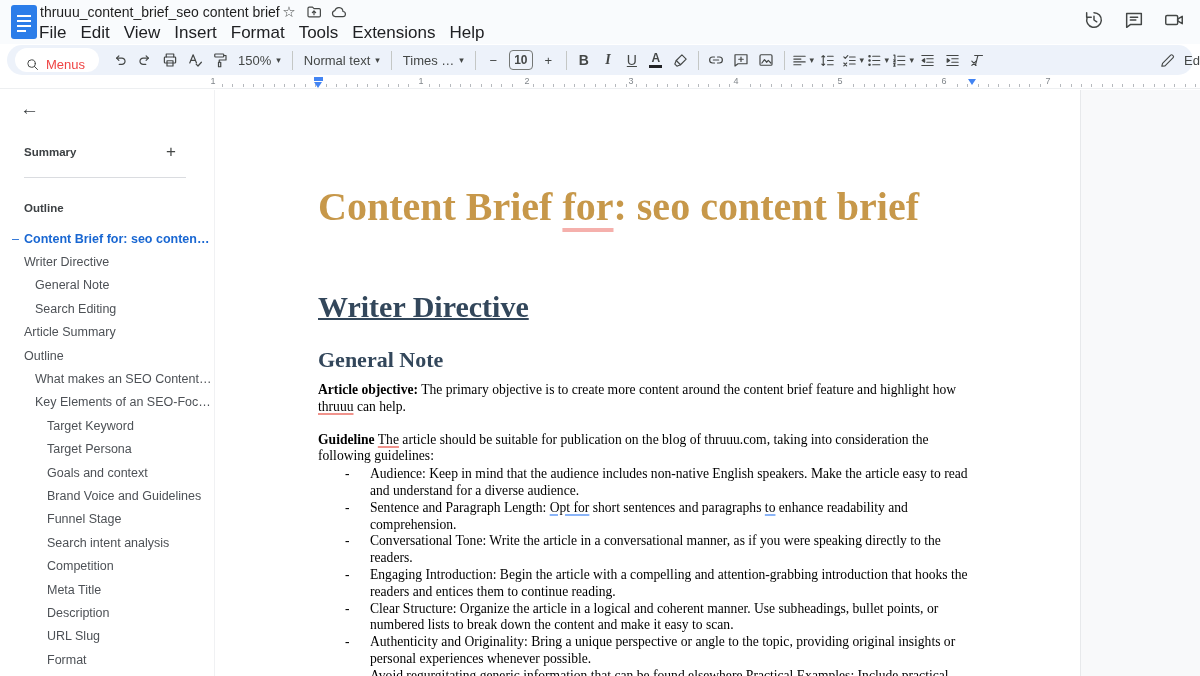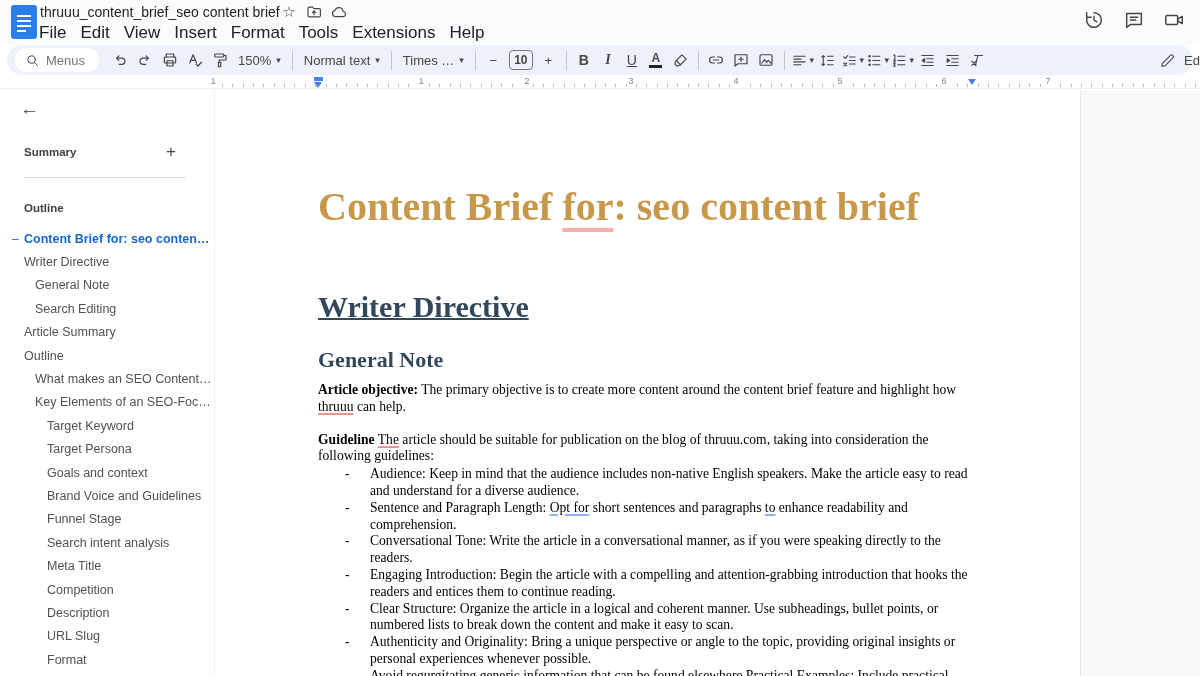--- a/index.html
+++ b/index.html
@@ -18,22 +18,22 @@
   .title-icons .tico { width:18px; height:18px; display:flex; align-items:center; justify-content:center; font-size:15px; }
   .menubar { position:absolute; left:32px; top:21px; display:flex; font-size:17px; color:#202124; }
   .menubar span { padding:2px 7px; border-radius:4px; cursor:default; }
   .hdr-right { position:absolute; right:14px; top:8px; display:flex; gap:16px; align-items:center; }
   .hico { width:24px; height:24px; display:flex; align-items:center; justify-content:center; }
   svg.ic { stroke:#444746; fill:none; stroke-width:1.6; stroke-linecap:round; stroke-linejoin:round; }
 
   
   .toolbar { position:absolute; top:45px; left:7px; width:1186px; height:30px; background:#edf2fa;
     border-radius:20px; display:flex; align-items:center; padding:0 8px; color:#444746; }
-  .menus-pill { background:#fff; border-radius:20px; height:24px; display:flex; align-items:center;
-    gap:6px; padding:0 14px 0 10px; font-size:13px; color:#737373; margin-right:8px; }
+  .menus-pill { background:#fff; border-radius:20px; height:24px; display:flex; align-items:flex-end;
+    gap:6px; padding:0 14px 0 10px; font-size:13px; color:#ef4444; margin-right:8px; }
   .tbtn { min-width:25px; height:25px; display:flex; align-items:center; justify-content:center;
     border-radius:4px; font-size:13px; gap:2px; }
   .tdiv { width:1px; height:19px; background:#c4c7c5; margin:0 5px; }
   .caret { font-size:9px; color:#444746; line-height:1; }
   .zoom-btn,.style-btn,.font-btn { display:flex; align-items:center; gap:5px; padding:0 6px; font-size:13px; height:25px; }
   .fs-box { width:24px; height:20px; border:1px solid #747775; border-radius:4px; font-size:12px;
     display:flex; align-items:center; justify-content:center; background:transparent; margin:0 3px;font-weight:bold; }
   .glyph-btn { font-size:14px; width:24px; height:25px; display:flex; align-items:center; justify-content:center; }
   .b-glyph { font-weight:700; }
   .i-glyph { font-style:italic; font-family:"Liberation Serif",serif; font-weight:600; }
@@ -454,24 +454,24 @@
       <div class="ol-item lvl3">
         <span class="lbl">Brand Voice and Guidelines</span>
       </div>
       <div class="ol-item lvl3">
         <span class="lbl">Funnel Stage</span>
       </div>
       <div class="ol-item lvl3">
         <span class="lbl">Search intent analysis</span>
       </div>
       <div class="ol-item lvl3">
+        <span class="lbl">Competition</span>
+      </div>
+      <div class="ol-item lvl3">
         <span class="lbl">Meta Title</span>
-      </div>
-      <div class="ol-item lvl3">
-        <span class="lbl">Competition</span>
       </div>
       <div class="ol-item lvl3">
         <span class="lbl">Description</span>
       </div>
       <div class="ol-item lvl3">
         <span class="lbl">URL Slug</span>
       </div>
       <div class="ol-item lvl3">
         <span class="lbl">Format</span>
       </div>

